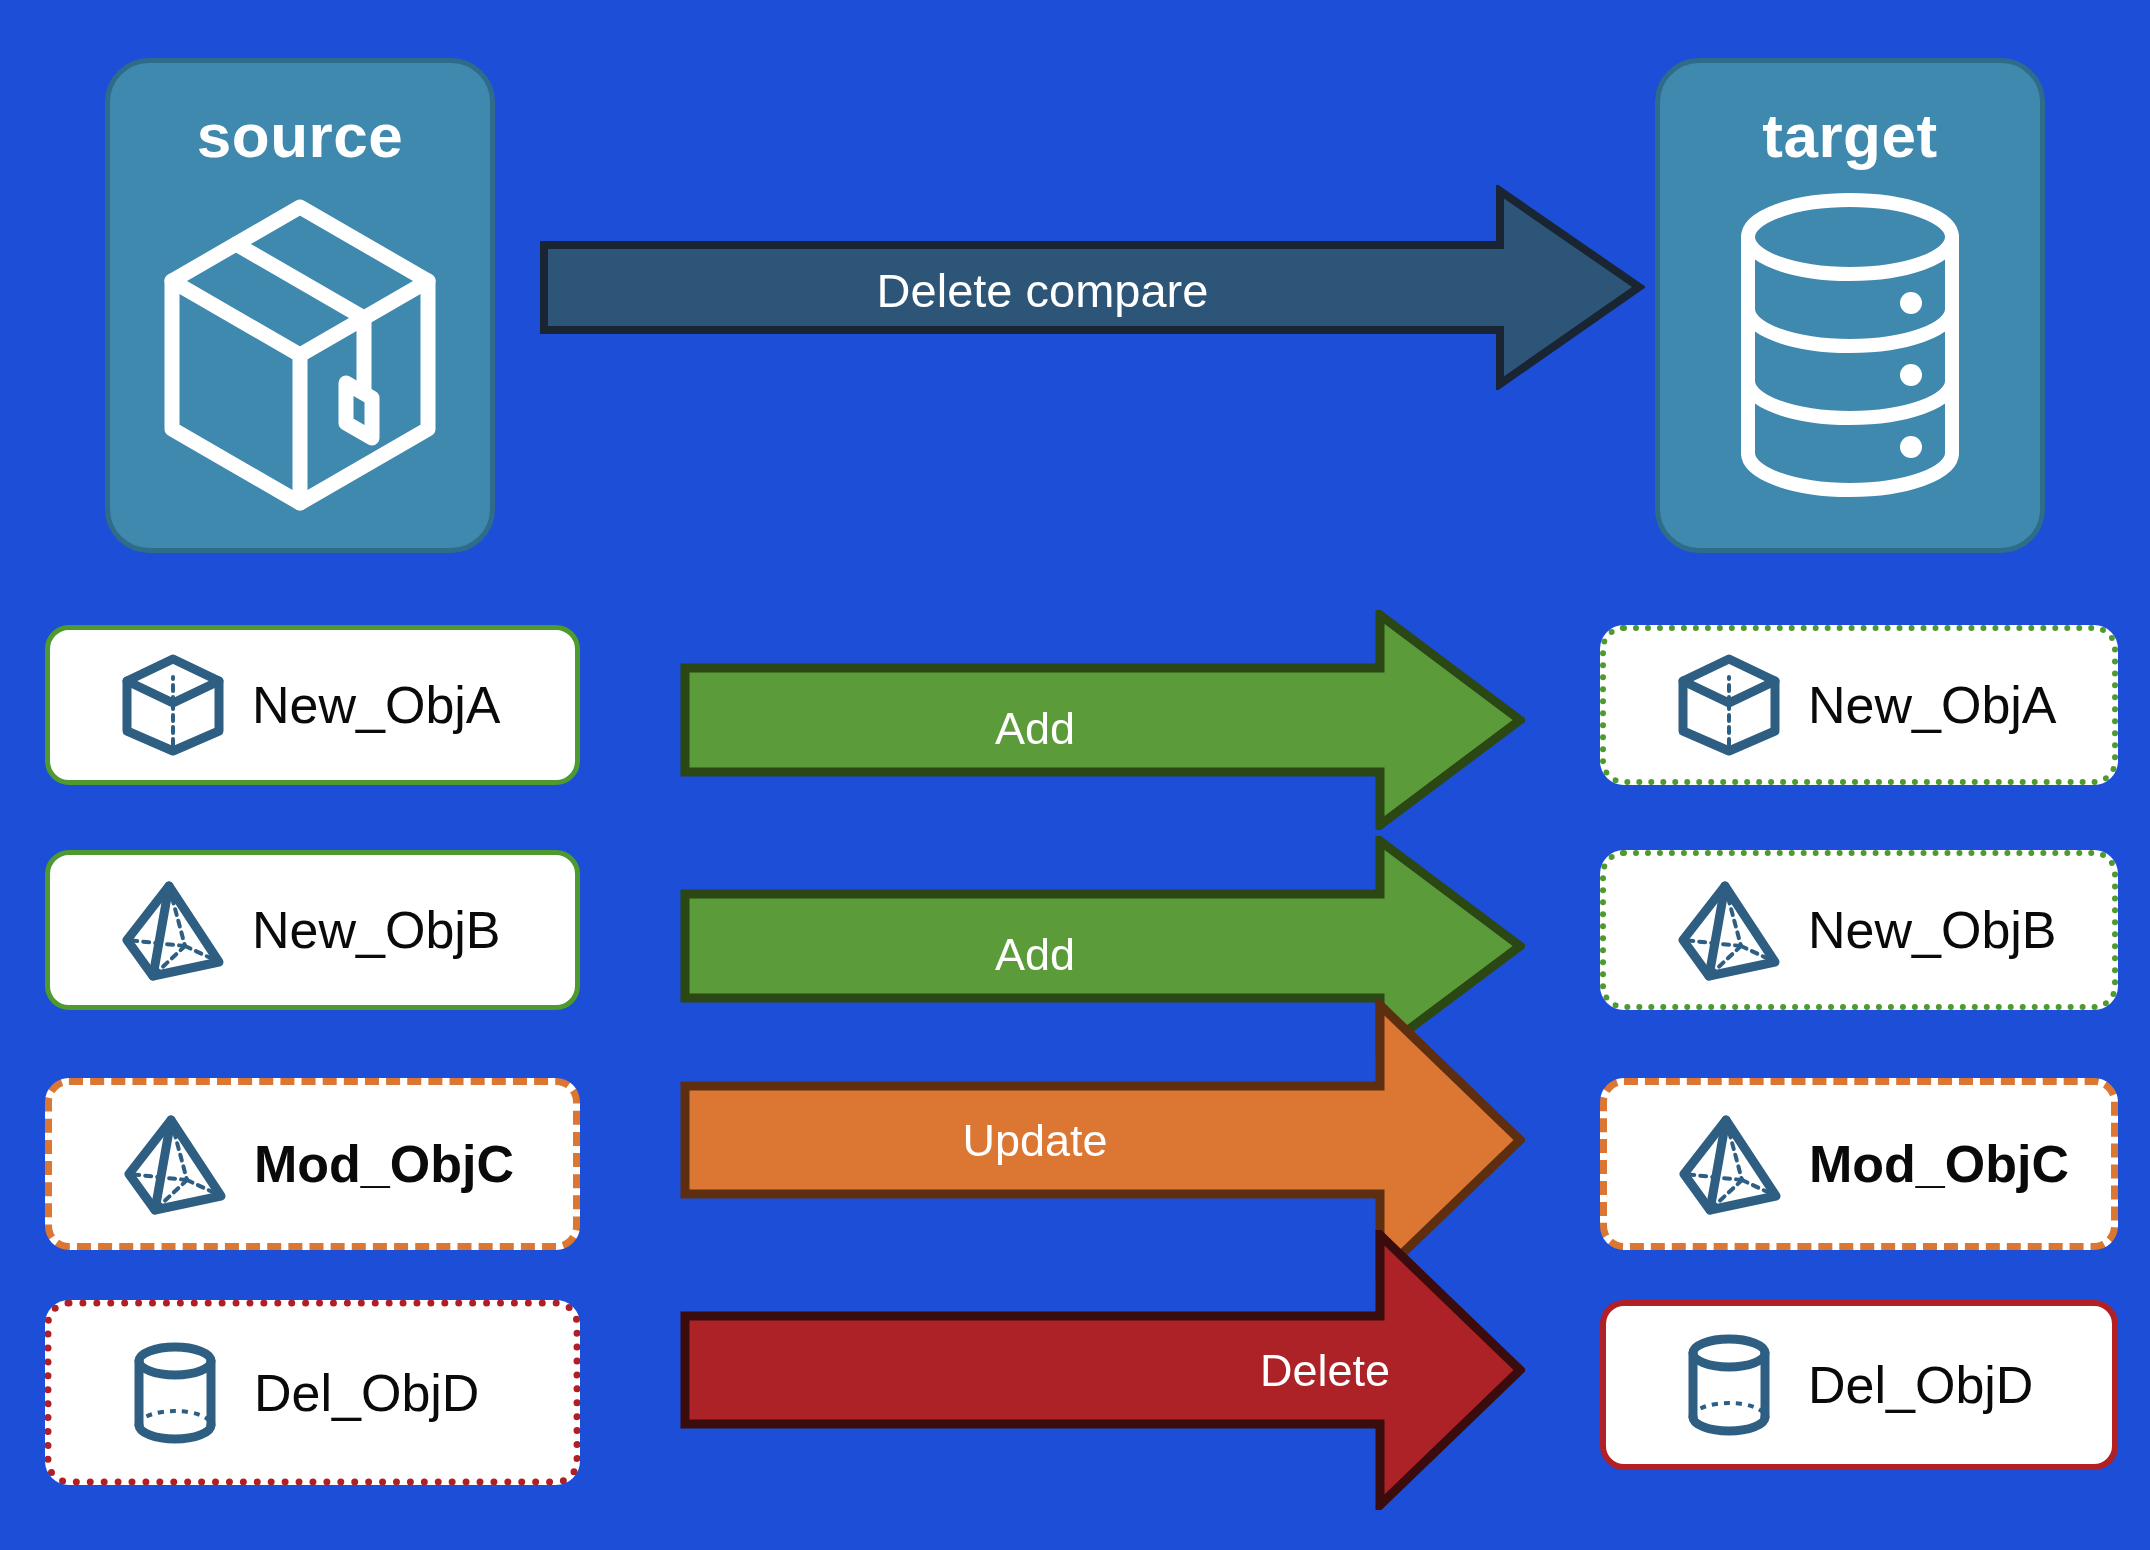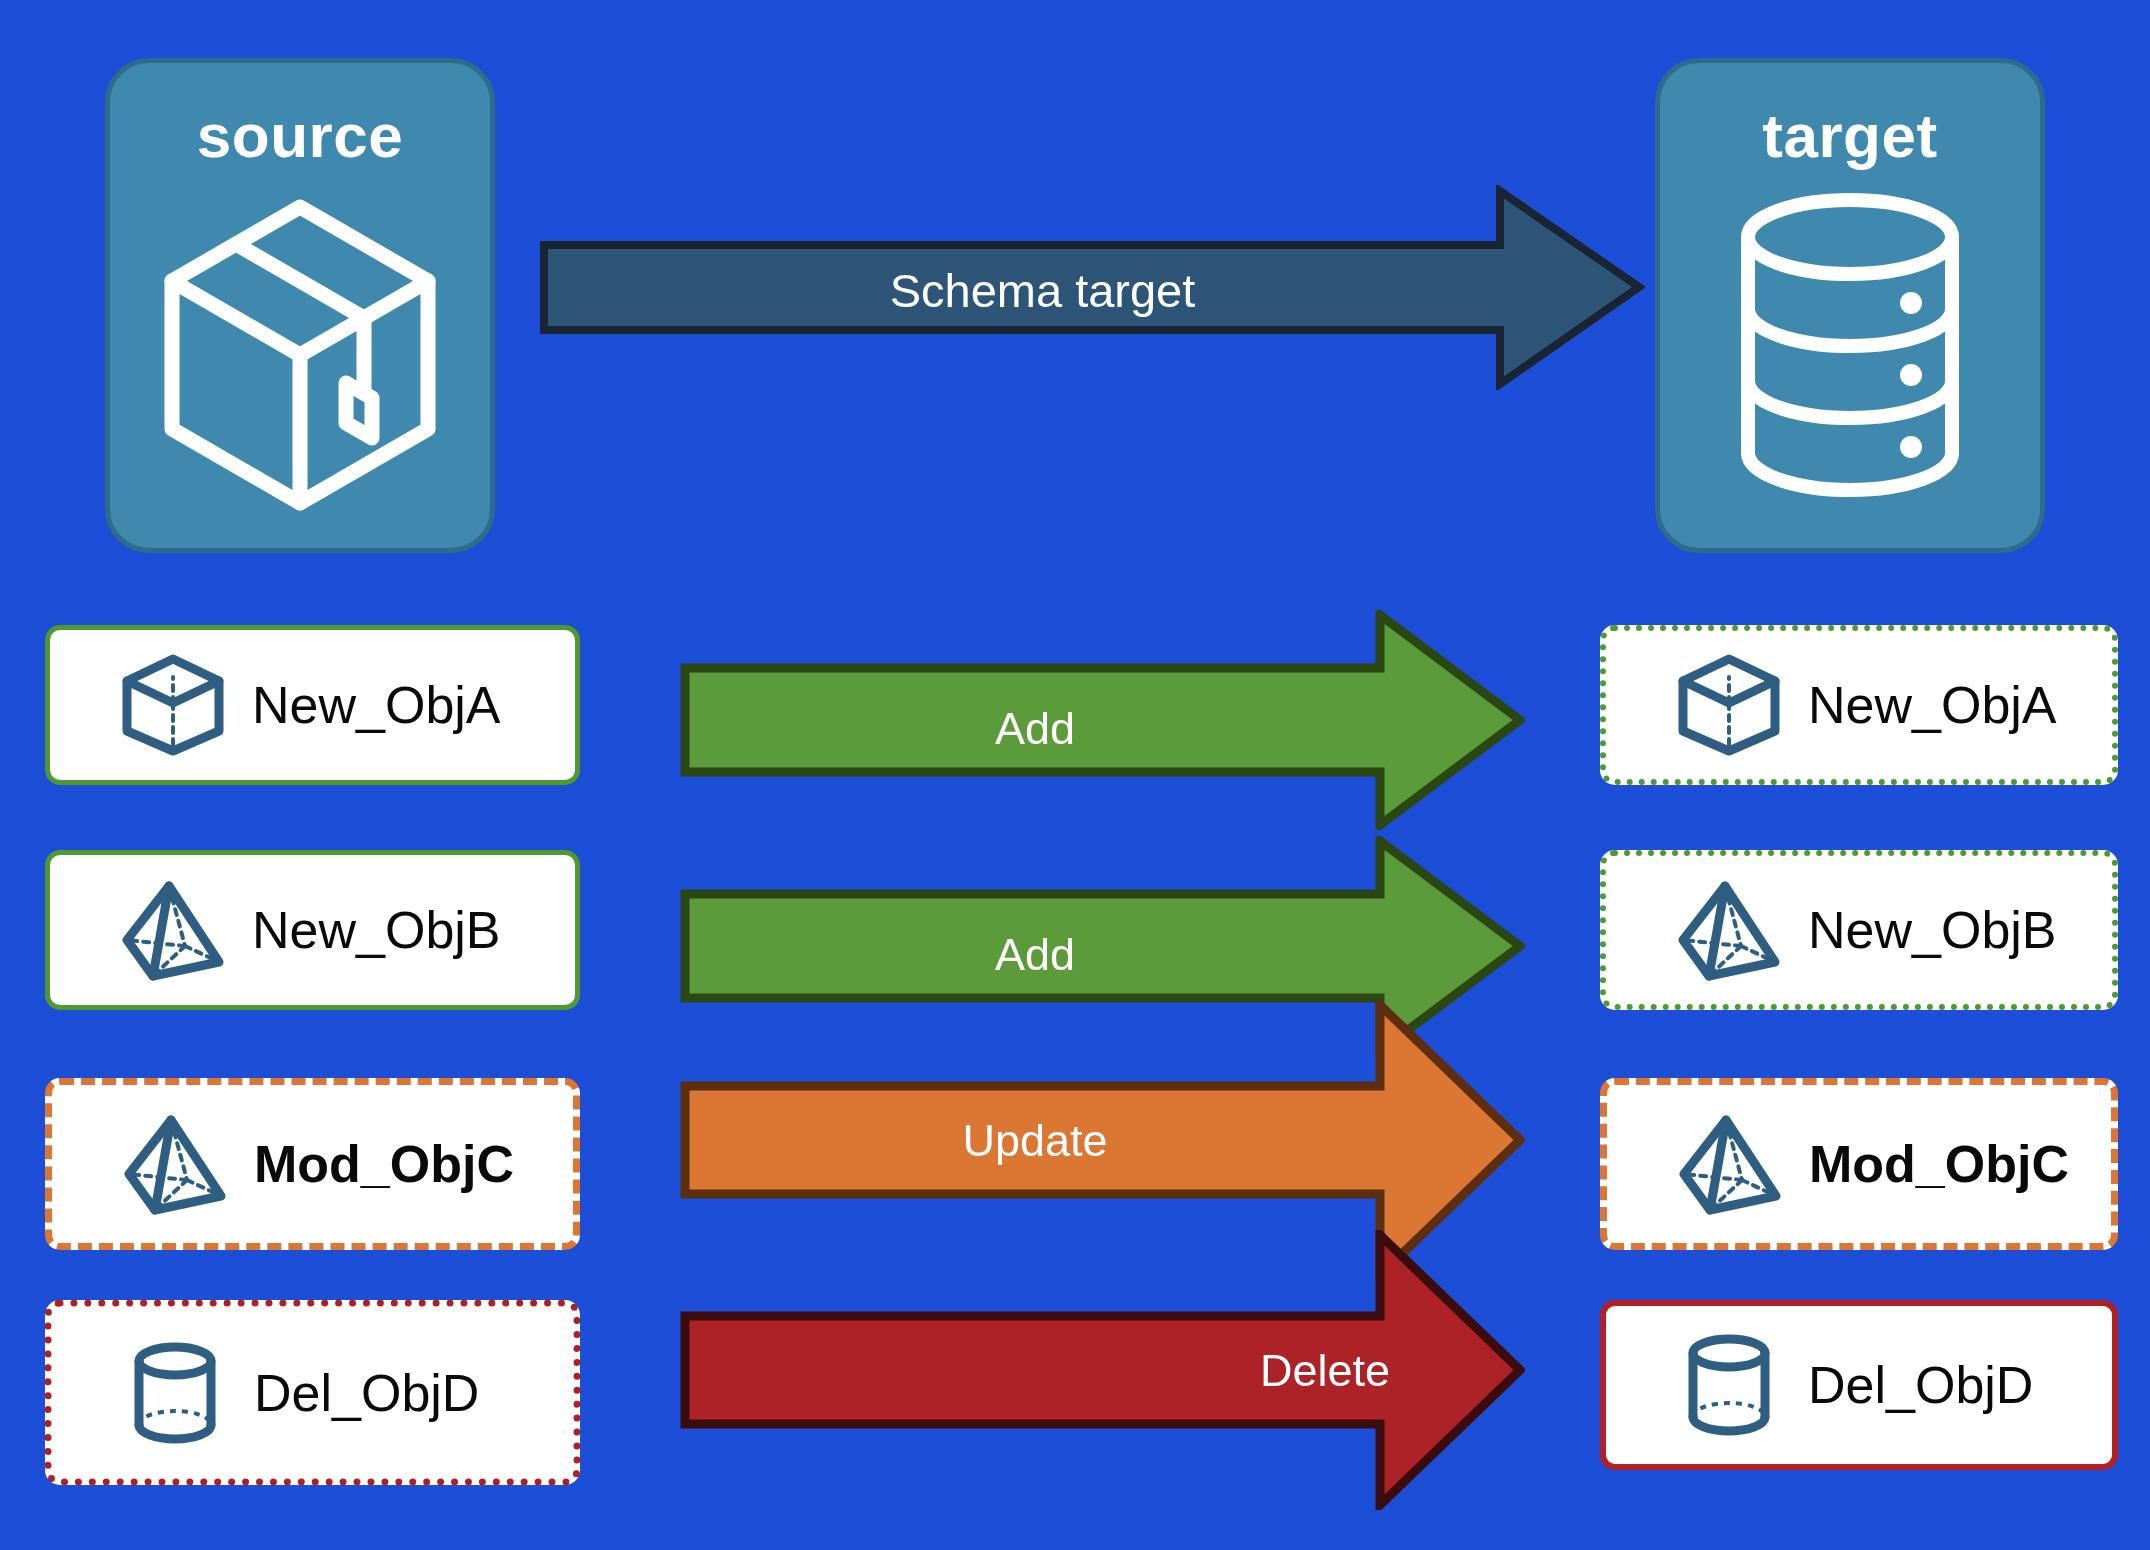--- a/index.html
+++ b/index.html
@@ -71,21 +71,21 @@
   #arrow-row-2 { top: 1000px; height: 280px; }
   #arrow-row-3 { top: 1230px; height: 280px; }
   #arrow-row-2 .arrow-label { top: 118px; }
   #arrow-row-3 .arrow-label { top: 118px; text-align: right; }
 
   
   .obj-card {
     position: absolute;
     box-sizing: border-box;
     background: #ffffff;
-    border-radius: 15px;
+    border-radius: 24px;
     display: flex;
     align-items: center;
   }
   .obj-icon {
     flex: 0 0 auto;
     margin-left: 68px;
     width: 110px;
     height: 110px;
     display: flex;
     align-items: center;
@@ -133,21 +133,21 @@
           <path d="M196 198 L222 213 L222 253 L196 238 Z"></path>
         </g>
       </svg>
     </div>
   </div>
 
   <div id="schema-arrow" class="arrow">
     <svg width="1105" height="205" viewBox="0 0 1105 205" preserveAspectRatio="none">
       <polygon points="4,60 960,60 960,6 1099,102 960,199 960,145 4,145" fill="#2C5578" stroke="#1A2533" stroke-width="8" stroke-linejoin="miter"></polygon>
     </svg>
-    <div class="arrow-label">Schema target</div>
+    <div class="arrow-label">Delete compare</div>
   </div>
 
   <div id="target-card" class="endpoint">
     <div class="endpoint-title">target</div>
     <div class="endpoint-icon">
       <svg width="250" height="320" viewBox="0 0 250 320">
         <g fill="none" stroke="#ffffff" stroke-width="14" stroke-linejoin="round" stroke-linecap="round">
           <ellipse cx="125" cy="52" rx="102" ry="37"></ellipse>
           <path d="M23 52 L23 268"></path>
           <path d="M227 52 L227 268"></path>

